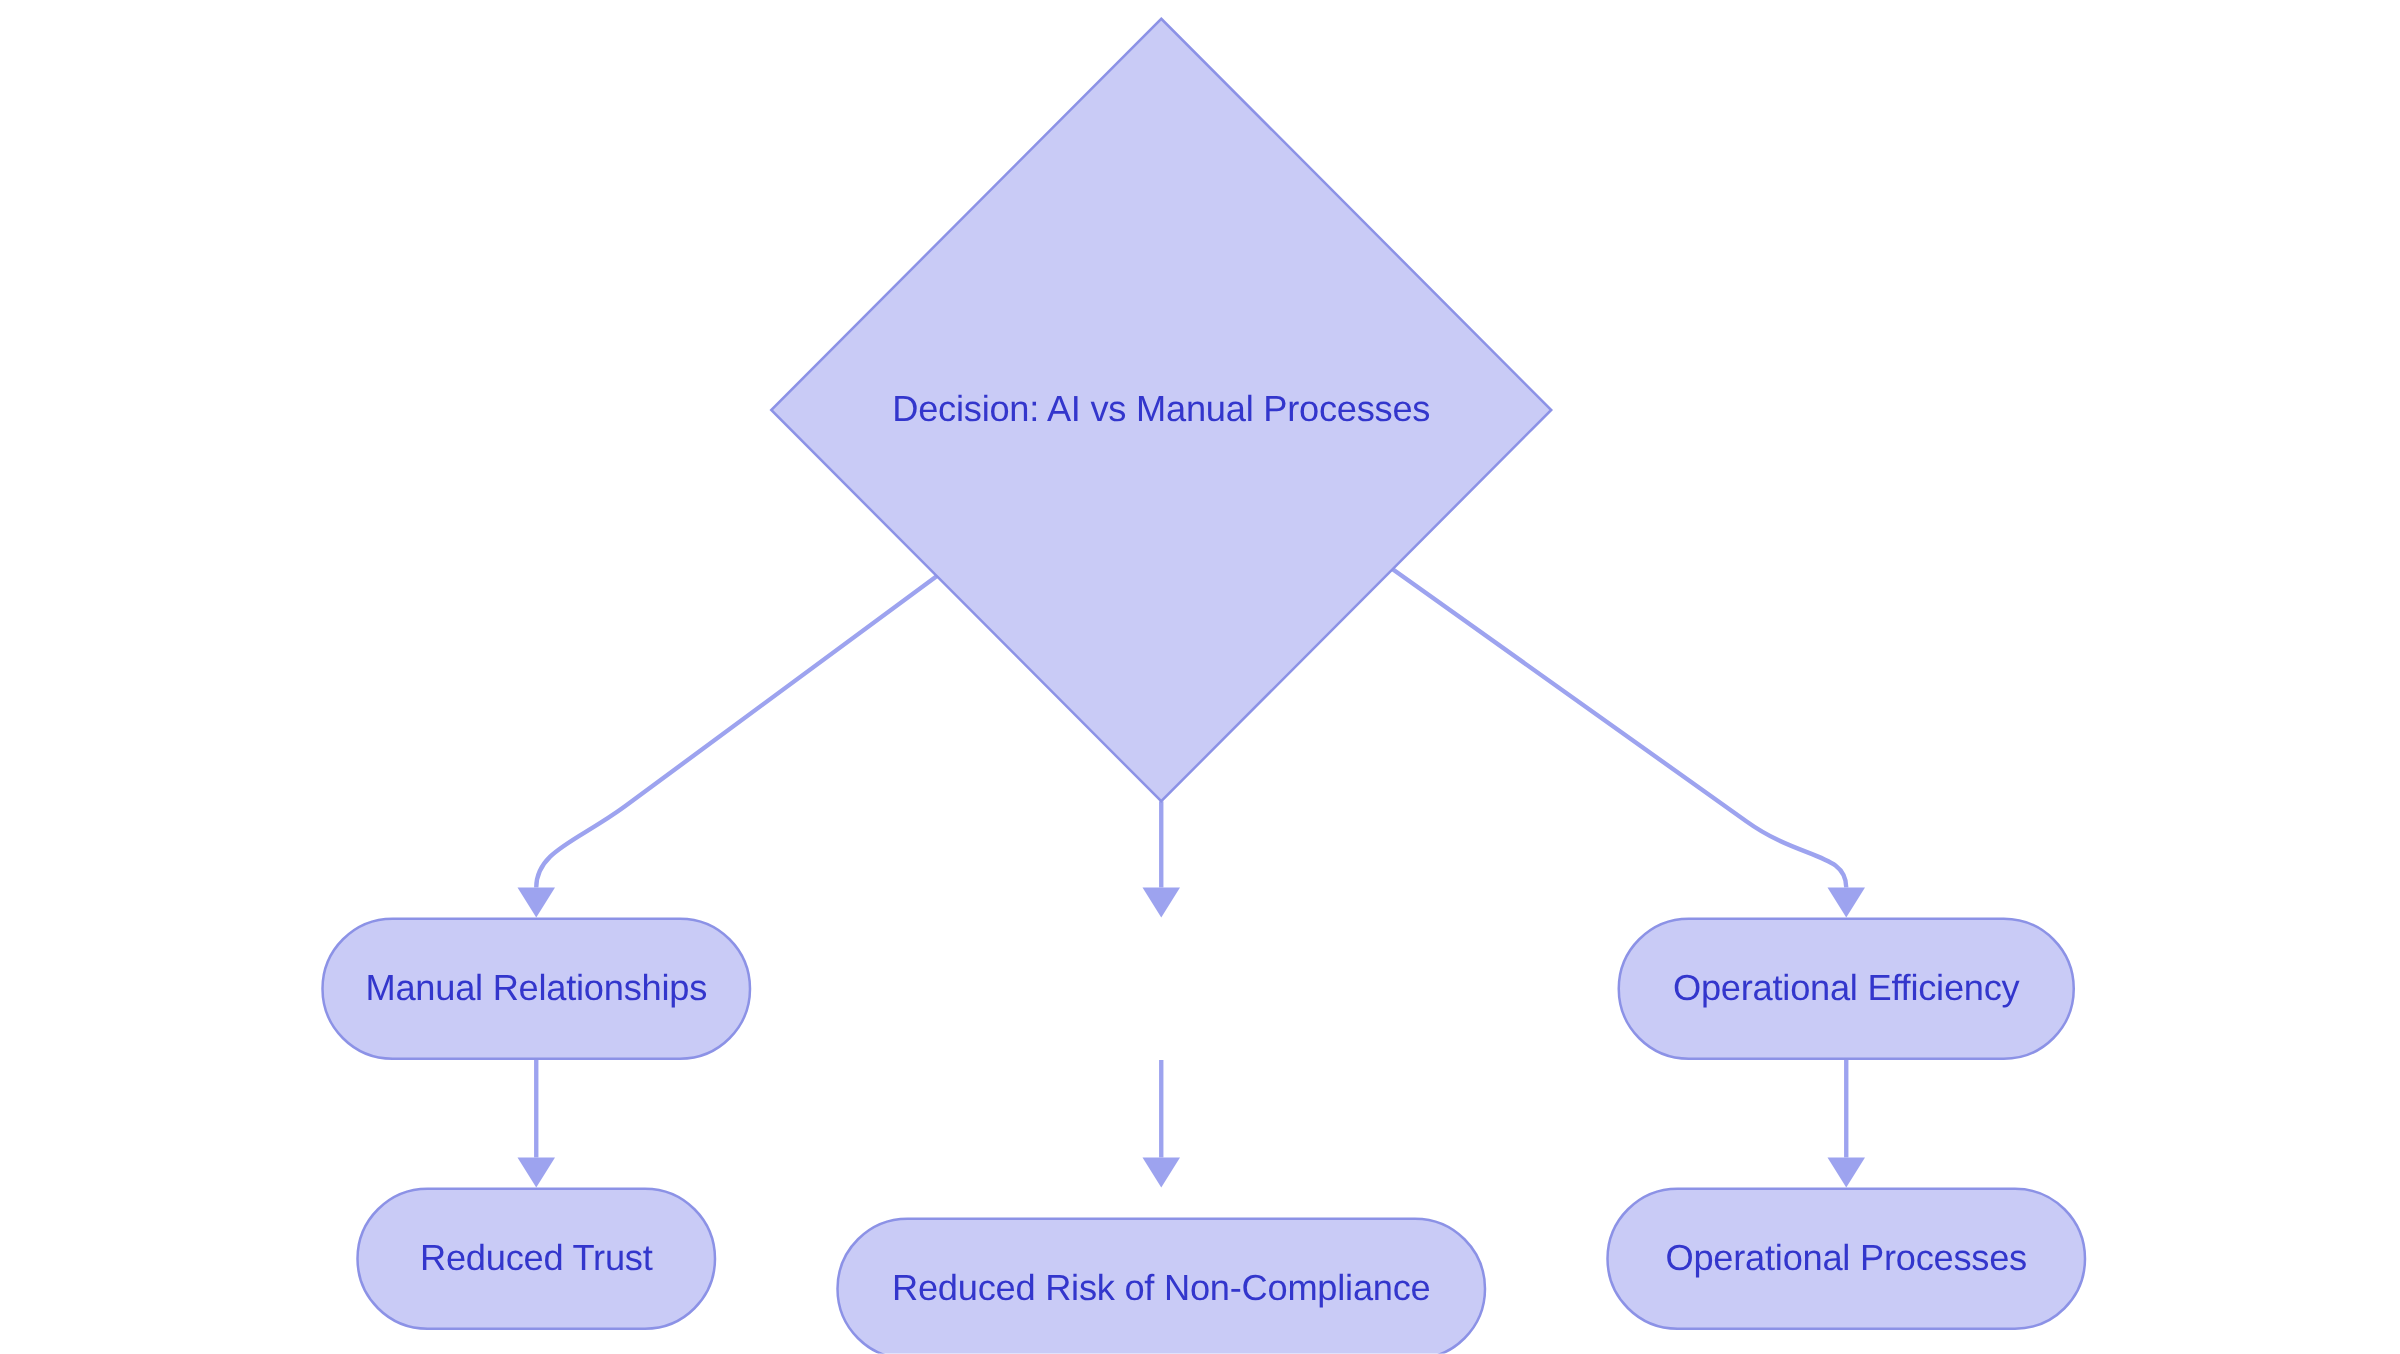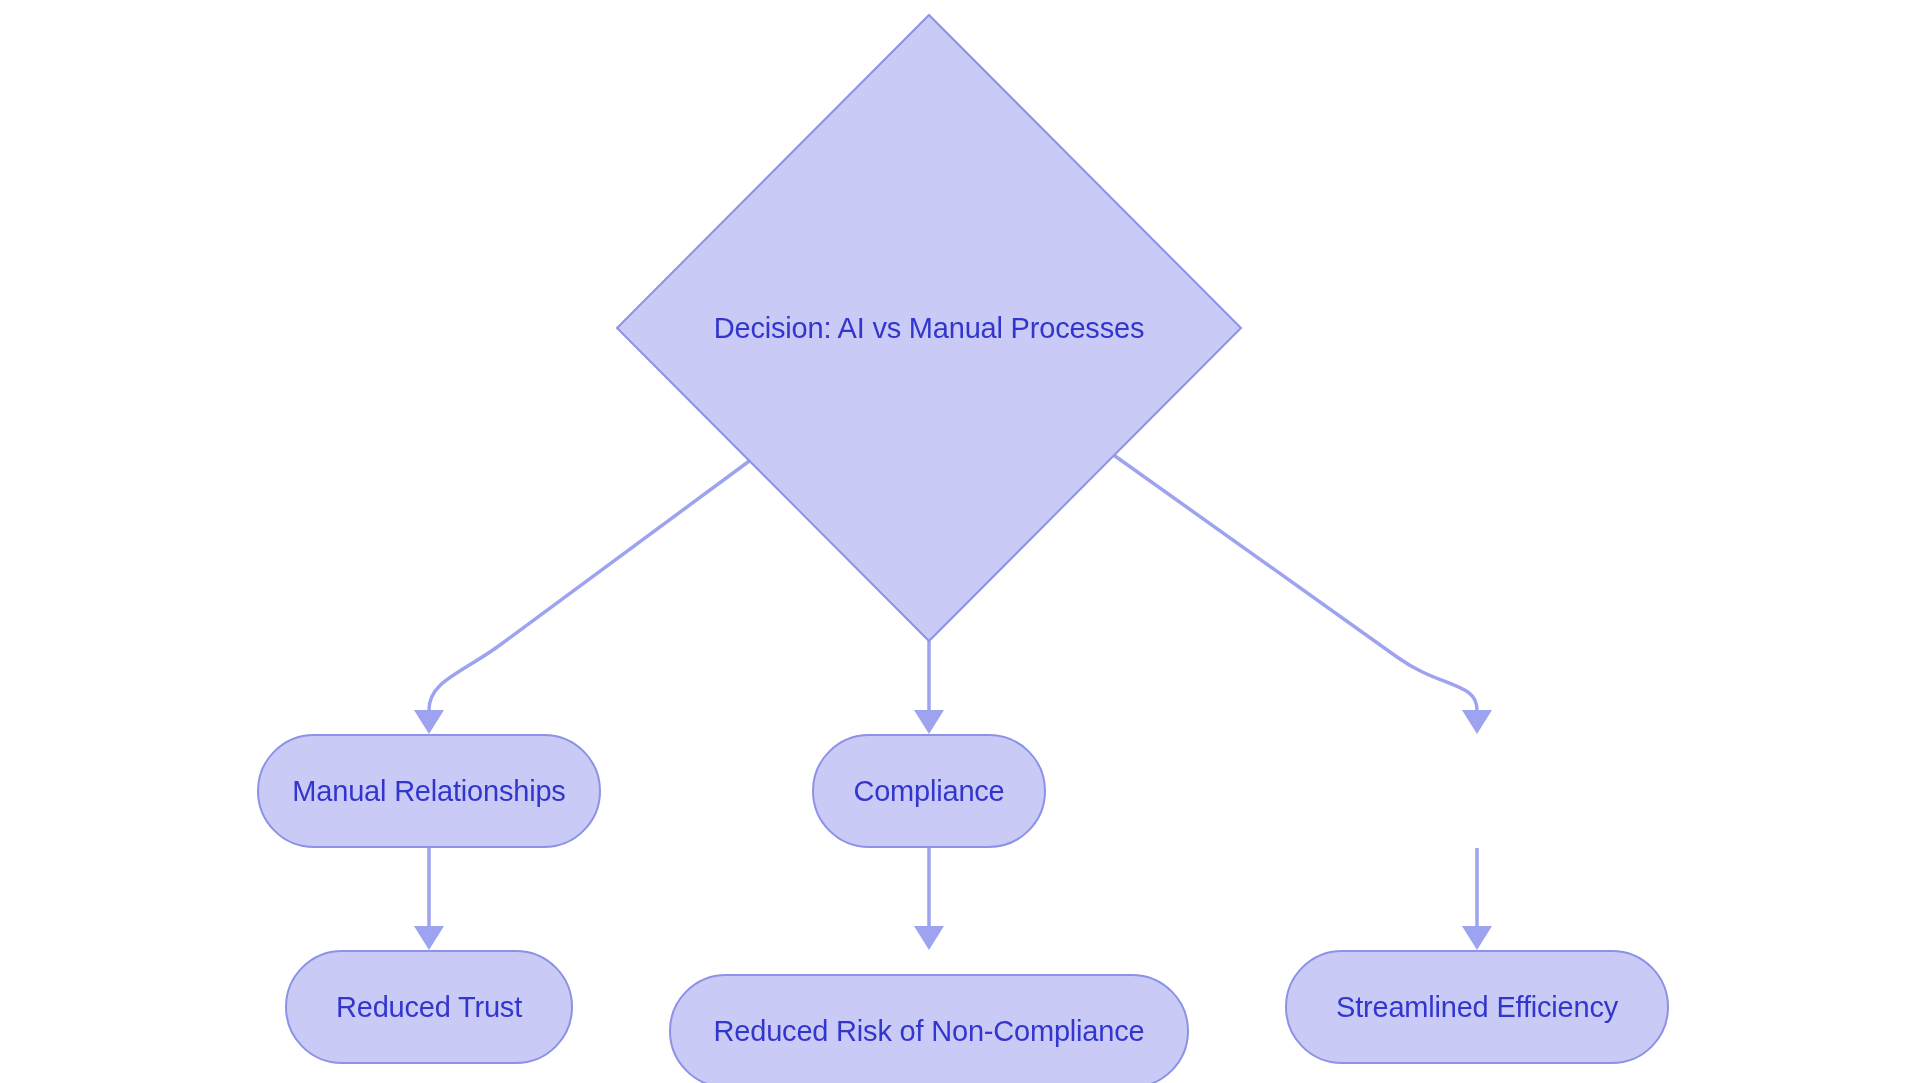--- a/index.html
+++ b/index.html
@@ -67,30 +67,30 @@
 
     <polygon class="diamond-shape" points="929,15 1241,328 929,641 617,328"></polygon>
   </svg>
 
   <div class="node-label" style="left:629px;top:306px;width:600px;height:44px;">Decision: AI vs Manual Processes</div>
 
   <div class="pill" style="left:257px;top:734px;width:344px;height:114px;">
     <span>Manual Relationships</span>
   </div>
 
-  <div class="pill" style="left:812px;top:734px;width:234px;height:114px;">
-    <span>Compliance</span>
+
+  <div class="pill" style="left:1294px;top:734px;width:366px;height:114px;">
+    <span>Operational Efficiency</span>
   </div>
-
 
   <div class="pill" style="left:285px;top:950px;width:288px;height:114px;">
     <span>Reduced Trust</span>
   </div>
 
   <div class="pill" style="left:669px;top:950px;width:520px;height:114px;margin-top:24px;">
     <span>Reduced Risk of Non-Compliance</span>
   </div>
 
   <div class="pill" style="left:1285px;top:950px;width:384px;height:114px;">
-    <span>Streamlined Efficiency</span>
+    <span>Operational Processes</span>
   </div>
 
 </div>
 
 </body></html>

